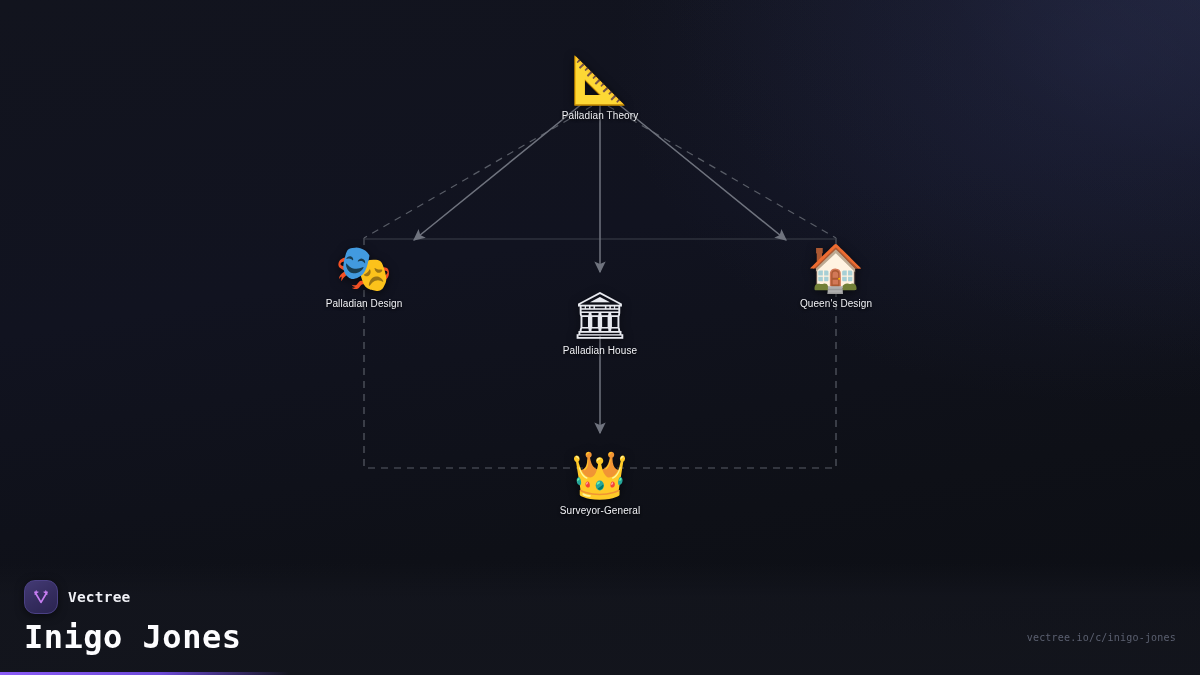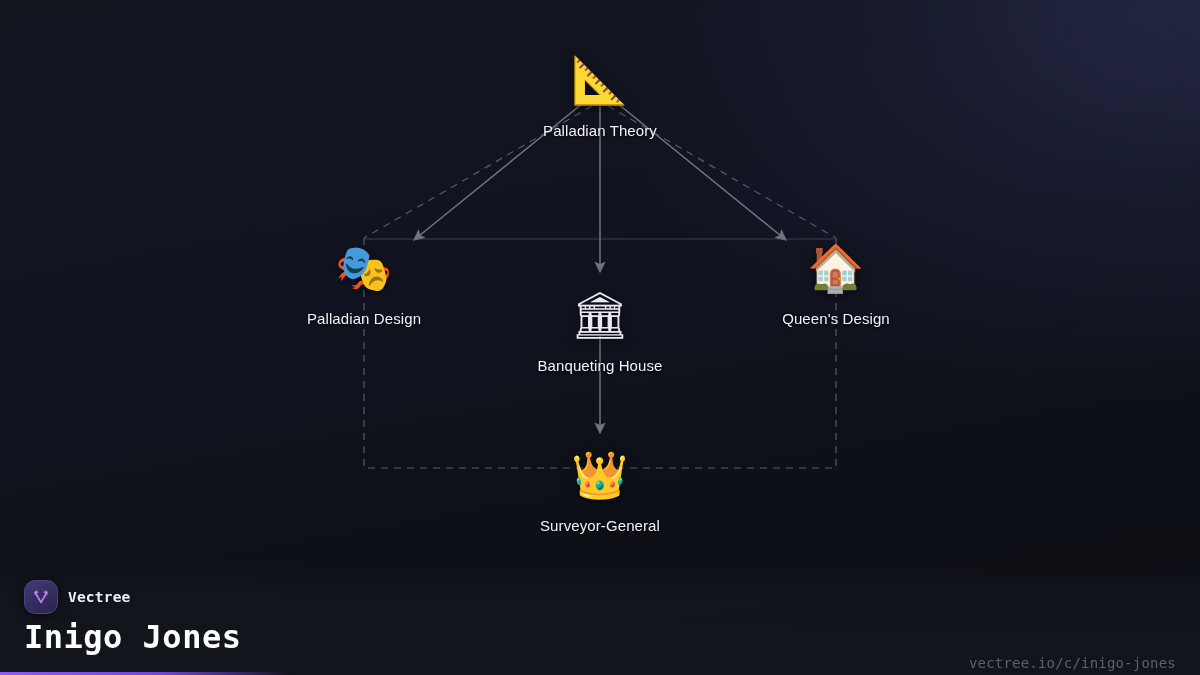--- a/index.html
+++ b/index.html
@@ -48,22 +48,22 @@
   .node-icon {
     font-family: "DejaVu Sans", sans-serif;
     font-size: 46px;
     line-height: 52px;
     height: 52px;
     display: block;
     filter: drop-shadow(0 2px 5px rgba(0,0,0,0.55));
   }
   .node-label {
     display: block;
-    margin-top: 17px;
-    font-size: 15px;
+    margin-top: 2px;
+    font-size: 10px;
     line-height: 15px;
     letter-spacing: 0.1px;
     color: #f2f3f7;
     text-shadow: 0 1px 3px rgba(0,0,0,0.9);
   }
 
   
   #footer {
     position: absolute;
     left: 0;
@@ -105,23 +105,23 @@
     font-family: "DejaVu Sans Mono", monospace;
     font-size: 32px;
     font-weight: 700;
     letter-spacing: 0.5px;
     color: #fdfdff;
     white-space: nowrap;
   }
   #footer-url {
     position: absolute;
     right: 24px;
-    bottom: 4px;
+    bottom: 32px;
     font-family: "DejaVu Sans Mono", monospace;
-    font-size: 14px;
+    font-size: 10px;
     letter-spacing: 0.2px;
     color: #5b6070;
   }
   #accent-bar {
     position: absolute;
     left: 0;
     bottom: 0;
     width: 290px;
     height: 3px;
     background: linear-gradient(90deg, #8b5cf6 0%, #6d4ad8 55%, rgba(109,74,216,0) 100%);
@@ -163,21 +163,21 @@
       <span class="node-label">Palladian Theory</span>
     </div>
 
     <div class="node" style="left:364px; top:242px;">
       <span class="node-icon">🎭</span>
       <span class="node-label">Palladian Design</span>
     </div>
 
     <div class="node" style="left:600px; top:289px;">
       <span class="node-icon">🏛</span>
-      <span class="node-label">Banqueting House</span>
+      <span class="node-label">Palladian House</span>
     </div>
 
     <div class="node" style="left:836px; top:242px;">
       <span class="node-icon">🏠</span>
       <span class="node-label">Queen's Design</span>
     </div>
 
     <div class="node" style="left:600px; top:449px;">
       <span class="node-icon">👑</span>
       <span class="node-label">Surveyor-General</span>

